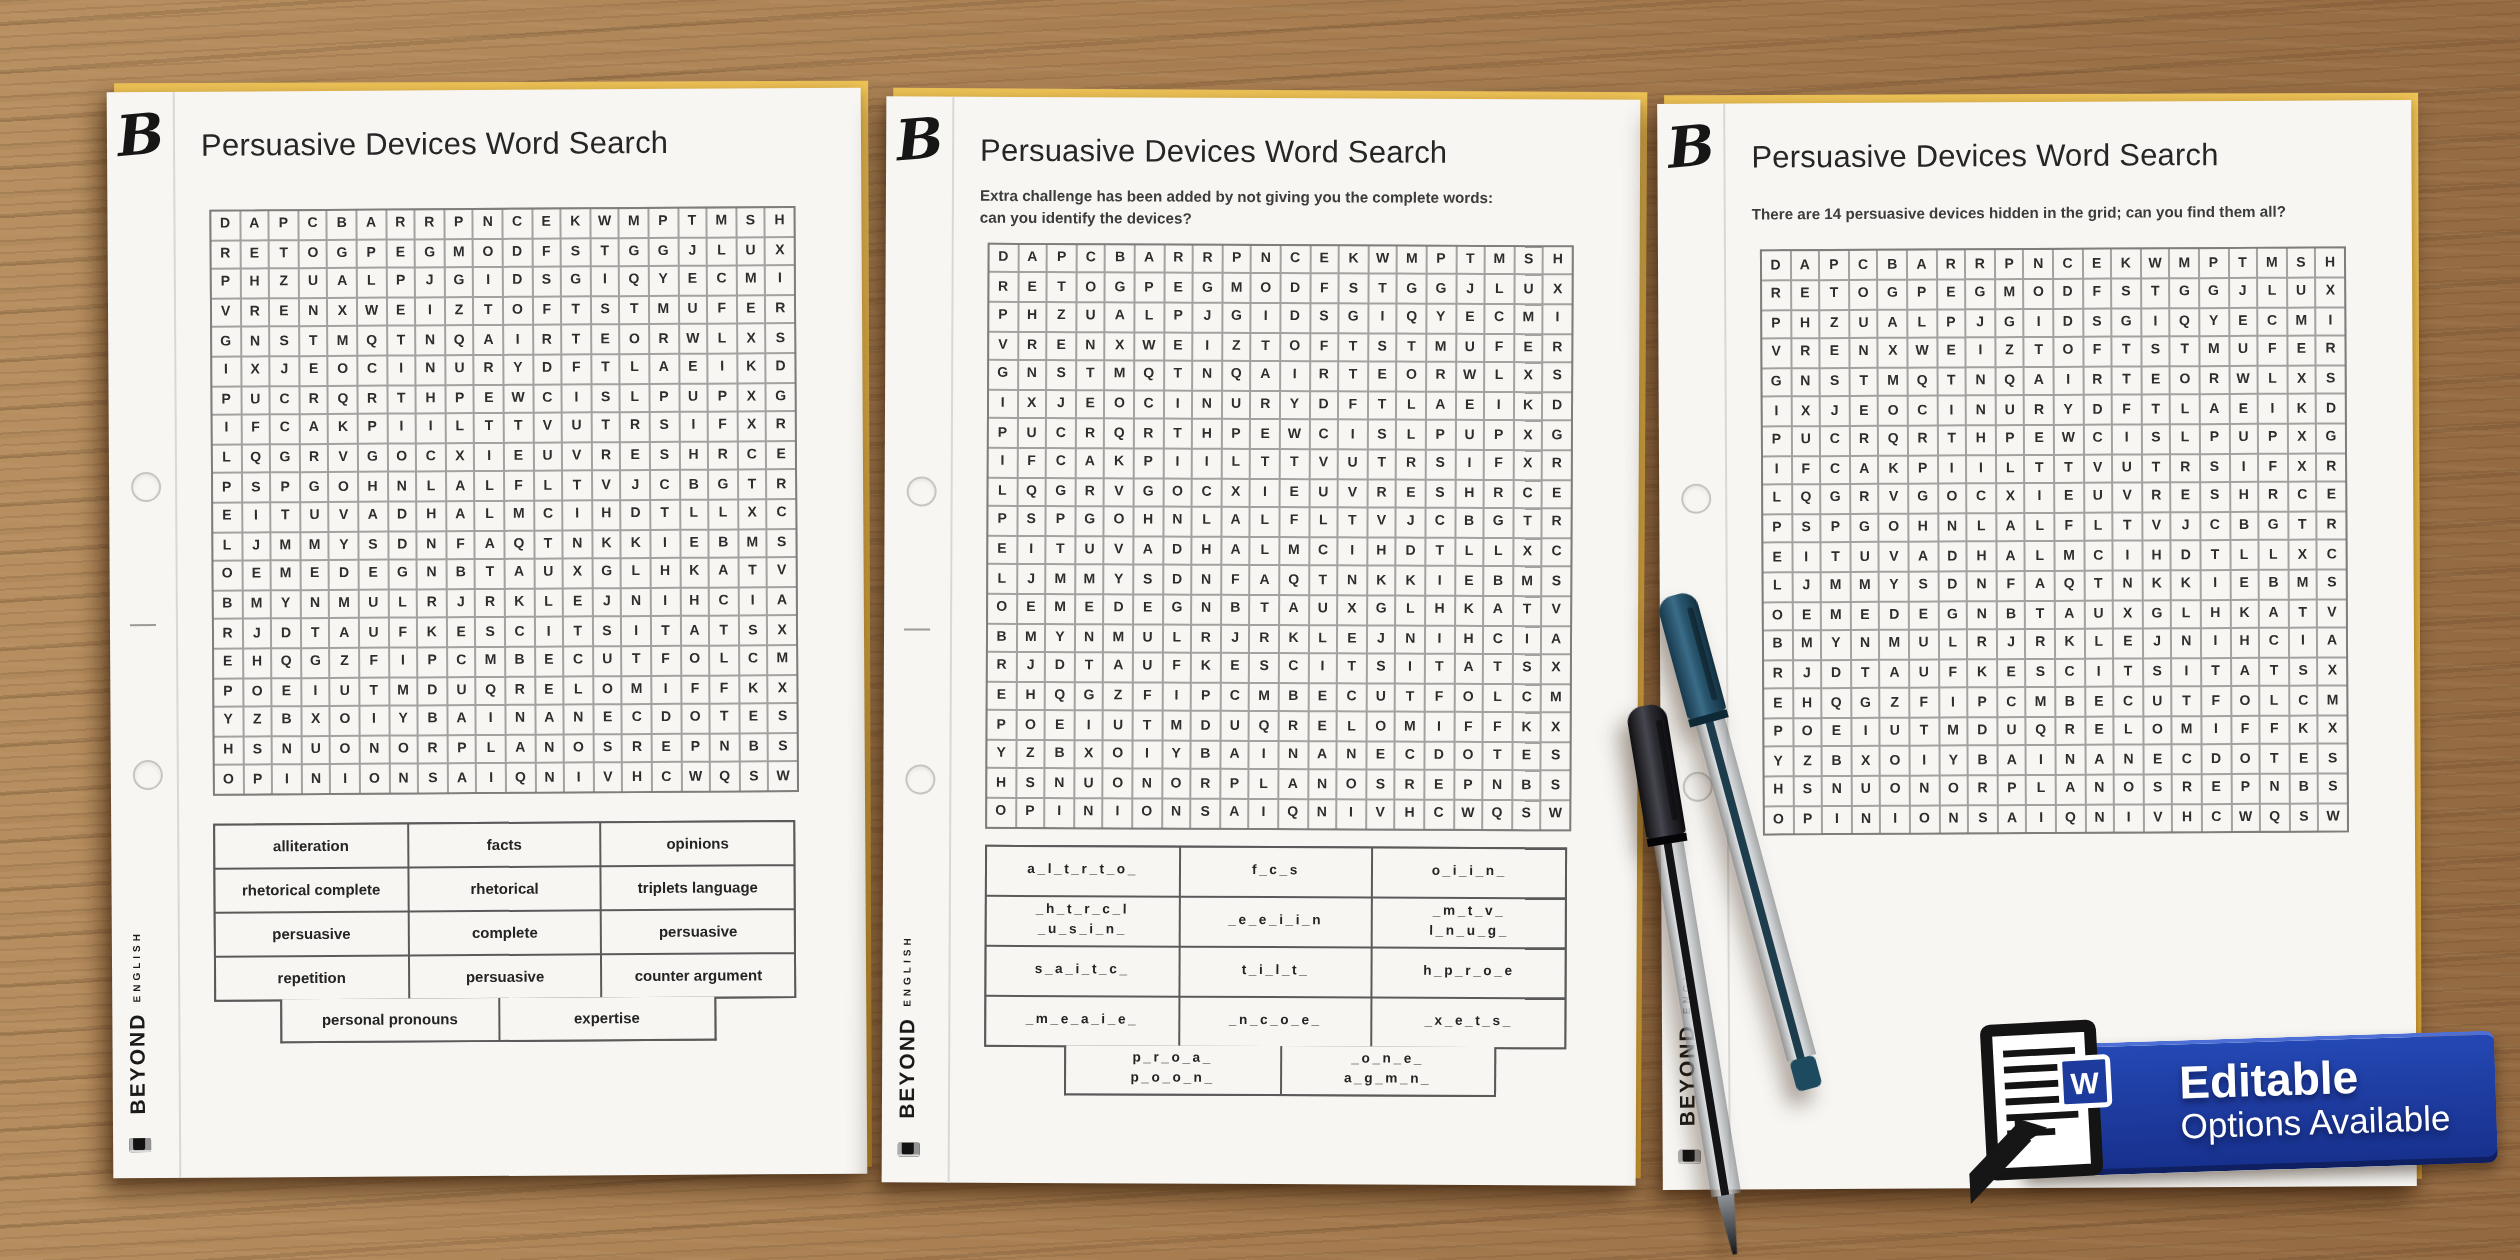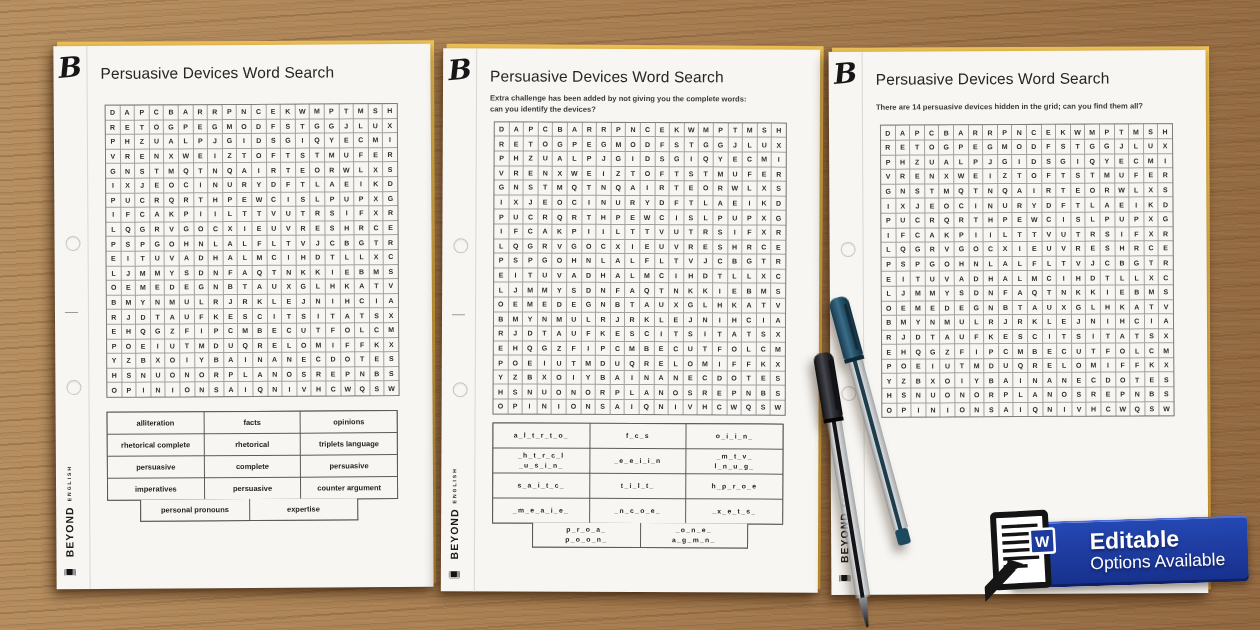--- a/index.html
+++ b/index.html
@@ -550,21 +550,21 @@
         <div class="wcell">
           <div>persuasive</div>
         </div>
         <div class="wcell">
           <div>complete</div>
         </div>
         <div class="wcell">
           <div>persuasive</div>
         </div>
         <div class="wcell">
-          <div>imperatives</div>
+          <div>repetition</div>
         </div>
         <div class="wcell">
           <div>persuasive</div>
         </div>
         <div class="wcell">
           <div>counter argument</div>
         </div>
       </div>
     <div class="wfooter">
         <div class="wcell">

